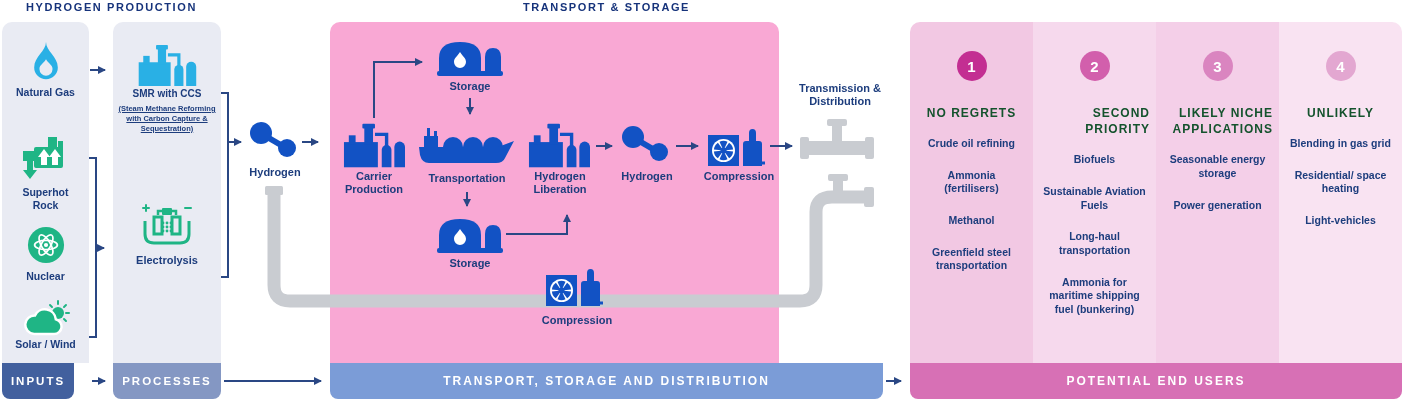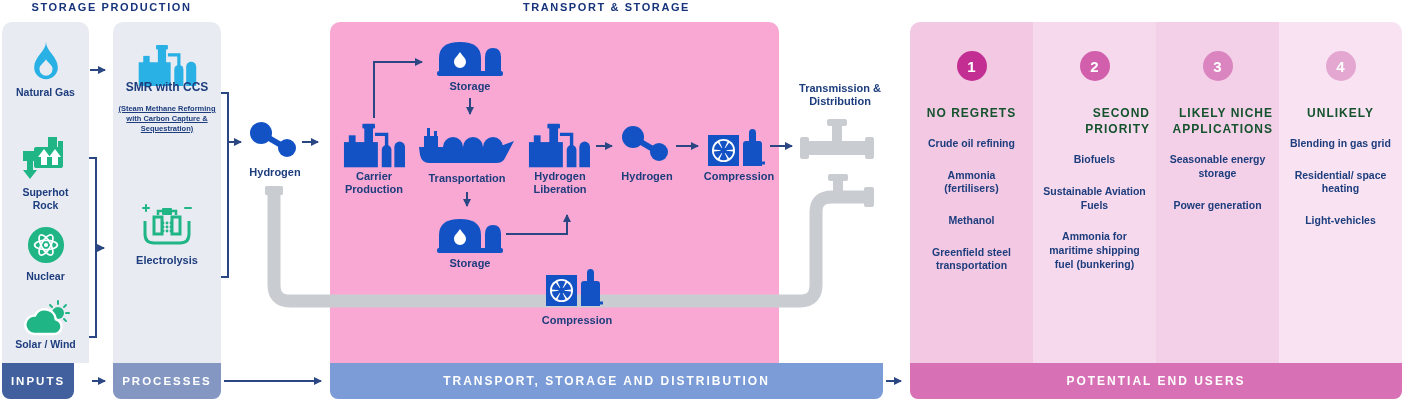--- a/index.html
+++ b/index.html
@@ -47,21 +47,21 @@
           text-align:right;line-height:1.35;margin-bottom:16px;padding:0 6px;}
   .pitem{color:#1d3d7d;font-weight:bold;font-size:10.5px;text-align:center;
          line-height:1.3;margin-bottom:18px;padding:0 10px;}
   .overlay{position:absolute;left:0;top:0;z-index:1;pointer-events:none;}
 </style>
 </head>
 <body>
 
 <div class="canvas">
 
-  <div class="hdr" id="hdr-prod">STORAGE PRODUCTION</div>
+  <div class="hdr" id="hdr-prod">HYDROGEN PRODUCTION</div>
   <div class="hdr" id="hdr-ts">TRANSPORT &amp; STORAGE</div>
 
   <div class="panel" id="panel-inputs">
     <svg class="icn" style="left:27px;top:20px;" width="34" height="40" viewBox="0 0 36 44">
       <path fill-rule="evenodd" fill="#29b0e5" d="M18,0 C18,10 5,16 5,28 a13,13 0 0 0 26,0 C31,16 18,10 18,0 Z M18,19 c2.6,4.6 7.2,6.2 7.2,10.8 a7.2,7.2 0 0 1 -14.4,0 C10.8,25.2 15.4,23.6 18,19 Z"></path>
     </svg>
     <div class="lbl" style="top:64px;">Natural Gas</div>
 
     <svg class="icn" style="left:19px;top:112px;" width="50" height="48" viewBox="0 0 50 48">
       <g fill="#1fb585">
@@ -108,21 +108,21 @@
       <g fill="#29b0e5">
         <rect x="1" y="20" width="35" height="26"></rect>
         <rect x="6" y="13" width="7" height="9"></rect>
         <rect x="22" y="4" width="9" height="18"></rect>
         <rect x="20" y="1" width="13" height="5" rx="1"></rect>
         <path d="M40,46 v-18 a5,5 0 0 1 10,0 v18 Z"></path>
         <path d="M53,46 v-21 a5.5,5.5 0 0 1 11,0 v21 Z"></path>
       </g>
       <path d="M33,12 h12 v12" stroke="#29b0e5" stroke-width="3.5" fill="none"></path>
     </svg>
-    <div class="lbl" style="top:58px;font-size:12px;">SMR with CCS</div>
+    <div class="lbl" style="top:66px;font-size:10px;">SMR with CCS</div>
     <div class="sub" style="top:82px;">(Steam Methane Reforming with Carbon Capture &amp; Sequestration)</div>
 
     <svg class="icn" style="left:27px;top:180px;" width="54" height="46" viewBox="0 0 54 46">
       <g fill="none" stroke="#1fb585" stroke-width="3">
         <path d="M5,19 v13 q0,9 9,9 h26 q9,0 9,-9 v-13"></path>
         <rect x="14" y="15" width="8" height="17"></rect>
         <rect x="32" y="15" width="8" height="17"></rect>
       </g>
       <path d="M18,13 v-4 h18 v4" stroke="#1fb585" stroke-width="2.5" fill="none"></path>
       <rect x="22" y="6" width="10" height="7" rx="1" fill="#1fb585"></rect>
@@ -265,20 +265,21 @@
       <div class="pitem">Crude oil refining</div>
       <div class="pitem">Ammonia (fertilisers)</div>
       <div class="pitem">Methanol</div>
       <div class="pitem">Greenfield steel transportation</div>
     </div>
     <div class="pcol pcol1">
       <div class="pcirc pcirc1">2</div>
       <div class="ptitle">SECOND PRIORITY</div>
       <div class="pitem">Biofuels</div>
       <div class="pitem">Sustainable Aviation Fuels</div>
+      <div class="pitem">Long-haul transportation</div>
       <div class="pitem">Ammonia for maritime shipping fuel (bunkering)</div>
     </div>
     <div class="pcol pcol2">
       <div class="pcirc pcirc2">3</div>
       <div class="ptitle">LIKELY NICHE APPLICATIONS</div>
       <div class="pitem">Seasonable energy storage</div>
       <div class="pitem">Power generation</div>
     </div>
     <div class="pcol pcol3">
       <div class="pcirc pcirc3">4</div>

